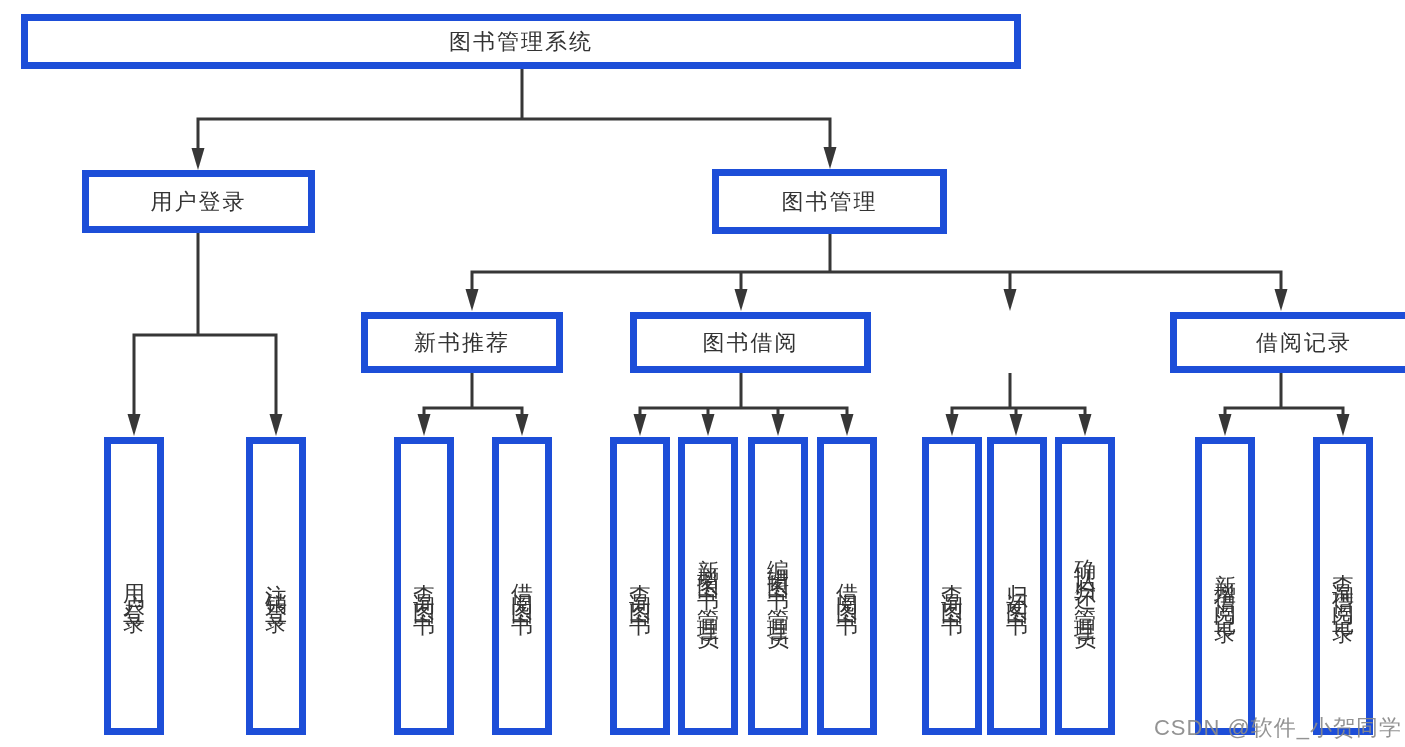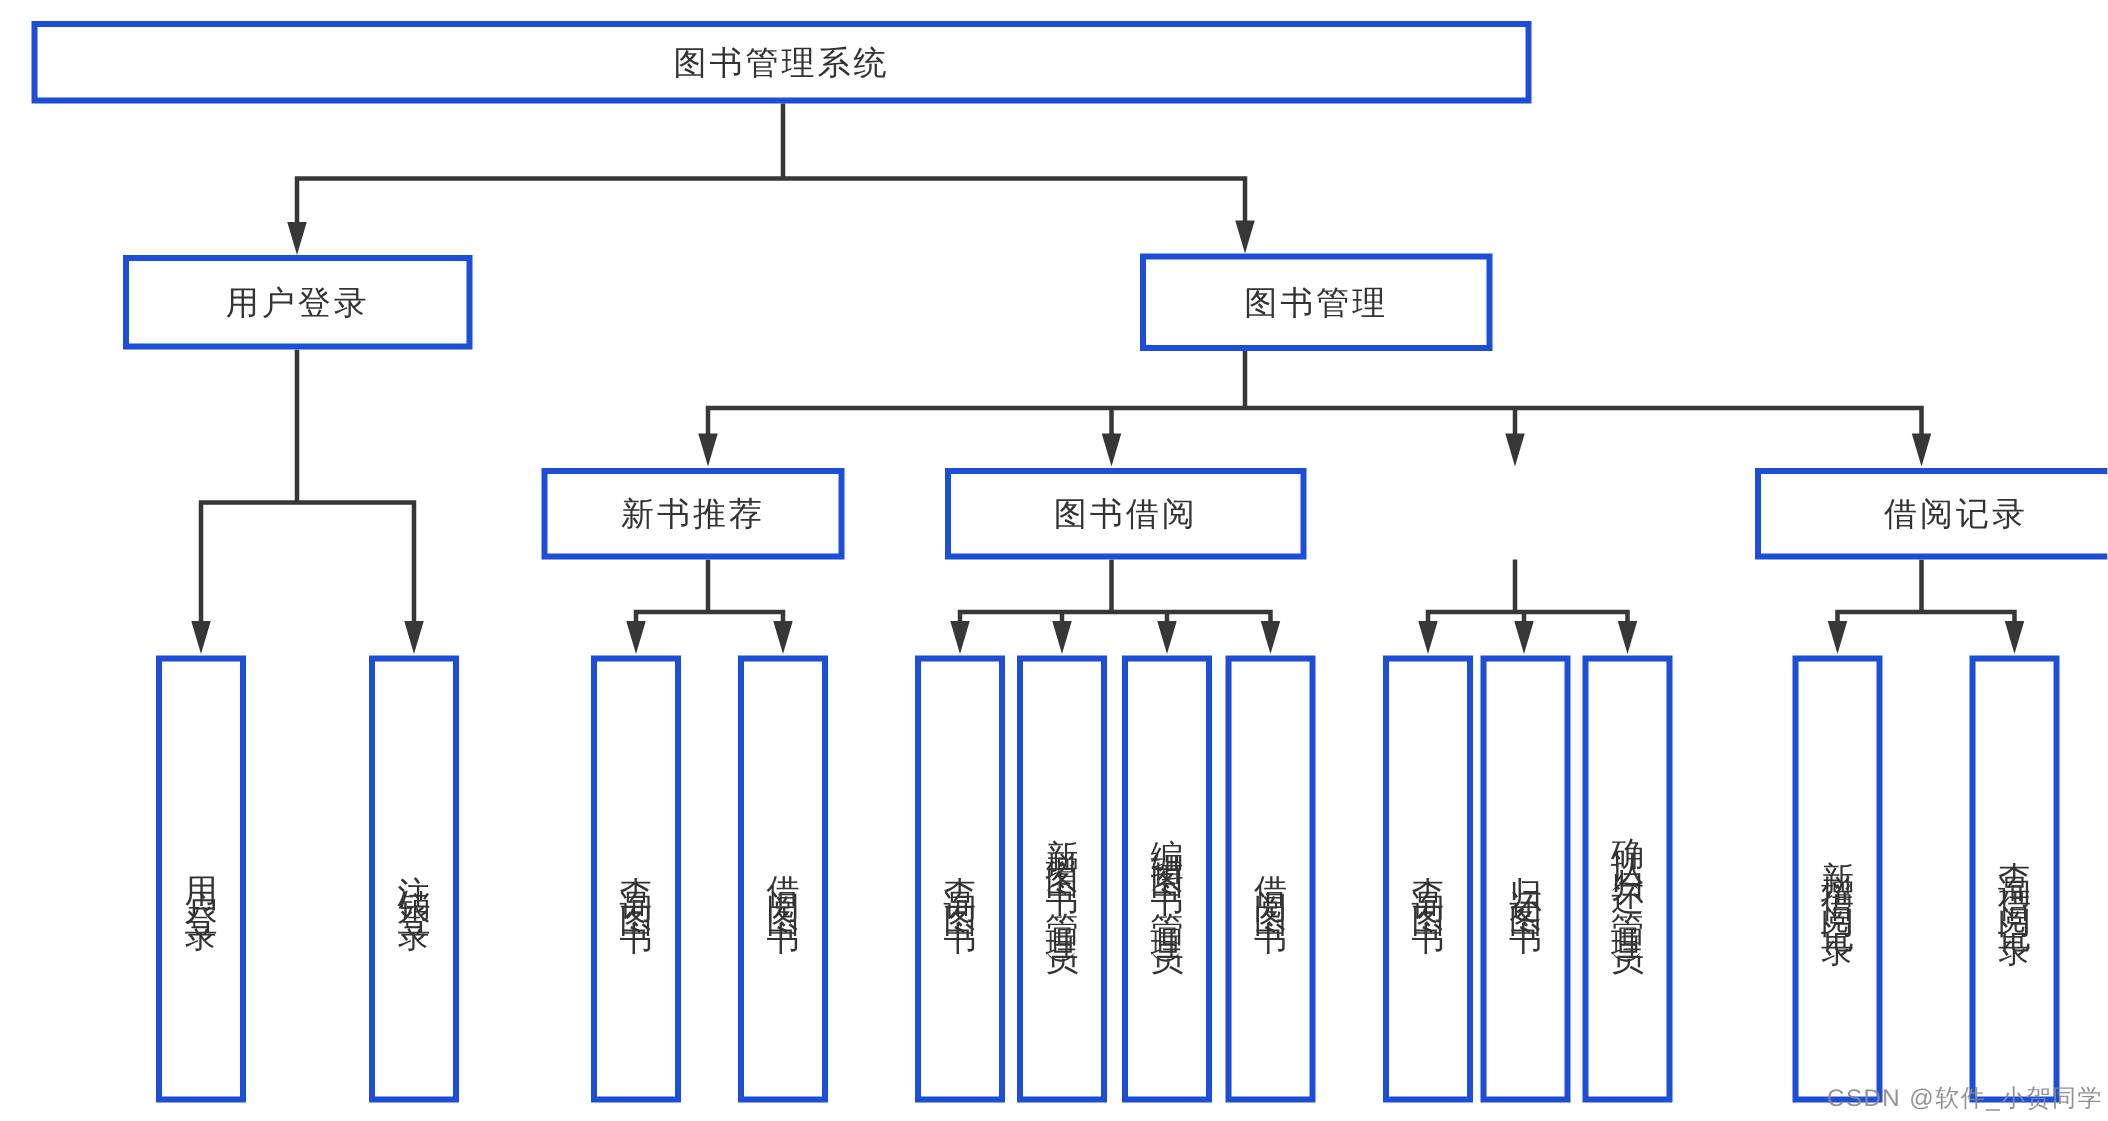--- a/index.html
+++ b/index.html
@@ -18,21 +18,21 @@
   .connectors {
     position: absolute;
     left: 0;
     top: 0;
     z-index: 1;
   }
   .node {
     position: absolute;
     box-sizing: border-box;
     background: #ffffff;
-    border: 4px solid #1d4ed8;
+    border: 7px solid #1d4ed8;
     color: #333333;
     display: flex;
     align-items: center;
     justify-content: center;
     font-size: 22px;
     letter-spacing: 2px;
     z-index: 2;
     white-space: nowrap;
   }
   .leaf {
@@ -40,21 +40,21 @@
     text-orientation: mixed;
     letter-spacing: 10px;
     font-size: 22px;
     white-space: normal;
     line-height: 54px;
   }
   .watermark {
     position: absolute;
     right: 3px;
     bottom: 4px;
-    font-size: 16px;
+    font-size: 22px;
     letter-spacing: 1px;
     color: rgba(138, 138, 138, 0.92);
     z-index: 3;
   }
 </style>
 </head>
 <body>
 
 <div class="stage">
 
@@ -94,21 +94,21 @@
       <polygon points="1016,436 1009.5,414 1022.5,414"></polygon>
       <polygon points="1085,436 1078.5,414 1091.5,414"></polygon>
       <polygon points="1225,436 1218.5,414 1231.5,414"></polygon>
       <polygon points="1343,436 1336.5,414 1349.5,414"></polygon>
     </g>
   </svg>
 
   <div class="node" style="left:21px; top:14px; width:1000px; height:55px;">图书管理系统</div>
 
   <div class="node" style="left:82px; top:170px; width:233px; height:63px;">用户登录</div>
-  <div class="node" style="left:712px; top:169px; width:235px; height:65px;margin-left:48px;">图书管理</div>
+  <div class="node" style="left:712px; top:169px; width:235px; height:65px;">图书管理</div>
 
   <div class="node" style="left:361px; top:312px; width:202px; height:61px;">新书推荐</div>
   <div class="node" style="left:630px; top:312px; width:241px; height:61px;">图书借阅</div>
   <div class="node" style="left:1170px; top:312px; width:268px; height:61px;">借阅记录</div>
 
   <div class="node leaf" style="left:104px; top:437px; width:60px; height:298px;">用户登录</div>
   <div class="node leaf" style="left:246px; top:437px; width:60px; height:298px;">注销登录</div>
 
   <div class="node leaf" style="left:394px; top:437px; width:60px; height:298px;">查询图书</div>
   <div class="node leaf" style="left:492px; top:437px; width:60px; height:298px;">借阅图书</div>

